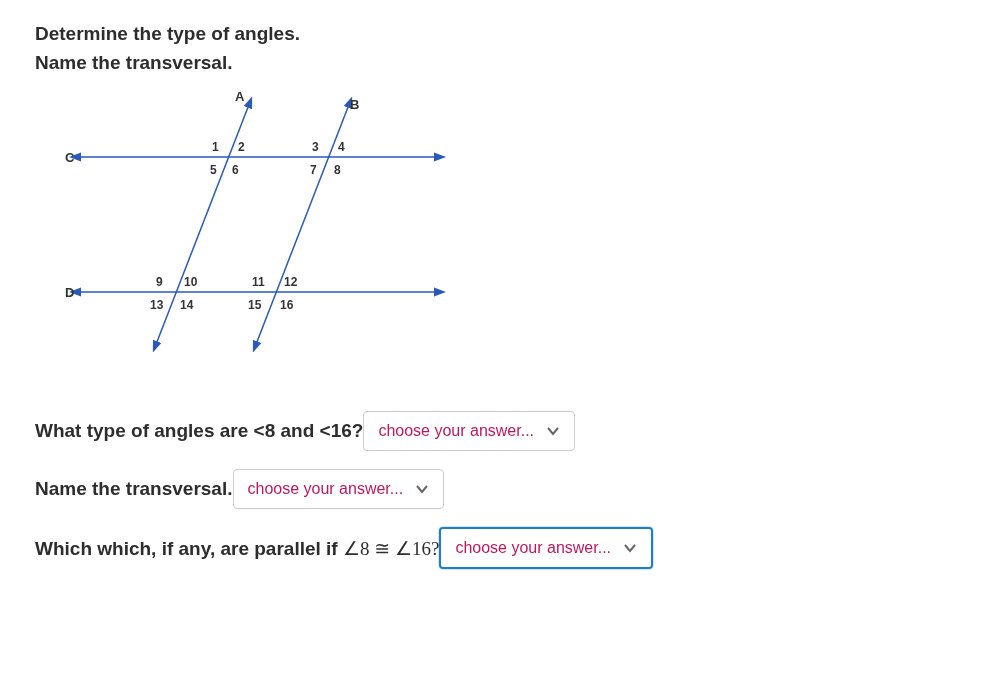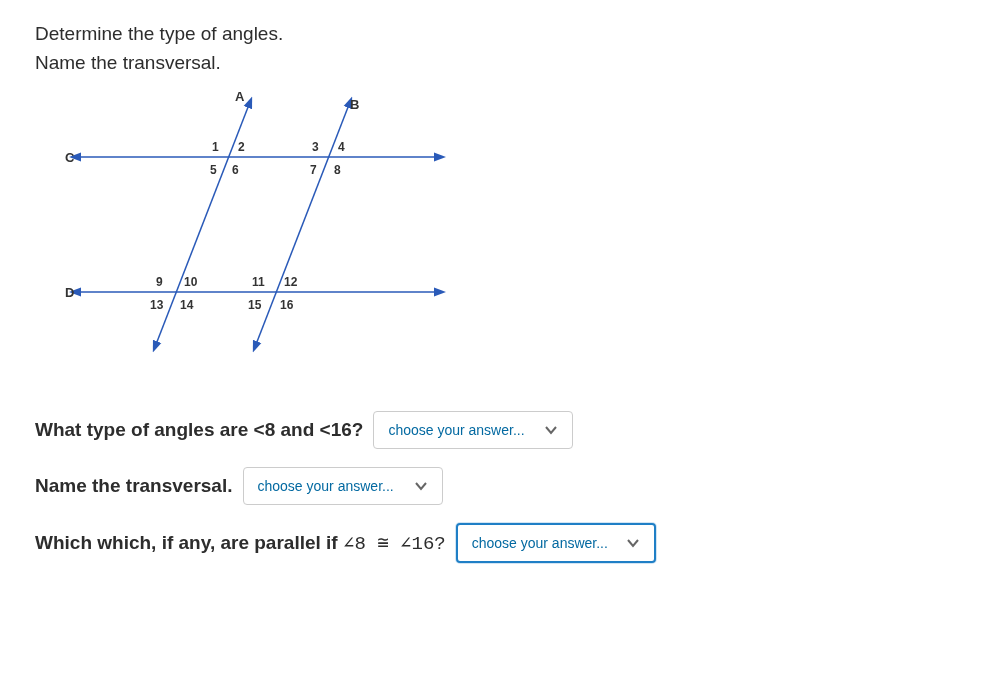--- a/index.html
+++ b/index.html
@@ -9,21 +9,21 @@
     }
     body {
       font-family: 'Segoe UI', Tahoma, Geneva, Verdana, sans-serif;
       padding: 20px 35px;
       background: #fff;
       color: #222;
       width: 983px;
     }
     .prompt-text {
       font-size: 19px;
-      font-weight: 400;
+      font-weight: 700;
       line-height: 1.5;
       color: #2d2d2d;
     }
     .diagram-container {
       margin: 10px 0 40px 15px;
     }
     .diagram {
       width: 400px;
       height: 280px;
     }
@@ -41,37 +41,37 @@
       fill: #333;
     }
     .diagram .line-label {
       font-size: 13px;
     }
     .question-row {
       margin: 18px 0;
       display: flex;
       align-items: center;
       flex-wrap: wrap;
-      gap: 10px;
+      gap: 0;
     }
     .question-text {
       font-size: 19px;
       font-weight: 600;
       color: #2d2d2d;
     }
     .math-expr {
-      font-family: Liberation Mono, monospace;
+      font-family: Liberation Serif, serif;
       font-weight: 400;
     }
     .select-box {
       border: 1px solid #ccc;
       border-radius: 4px;
       padding: 10px 40px 10px 14px;
-      font-size: 14px;
-      color: #0369a1;
+      font-size: 16px;
+      color: #be185d;
       background: #fff;
       position: relative;
       cursor: pointer;
       display: inline-flex;
       align-items: center;
       min-width: 200px;
     }
     .select-box.focused {
       border: 2.5px solid #1f7fc6;
       box-shadow: 0 0 0 1px rgba(31,127,198,0.2);

